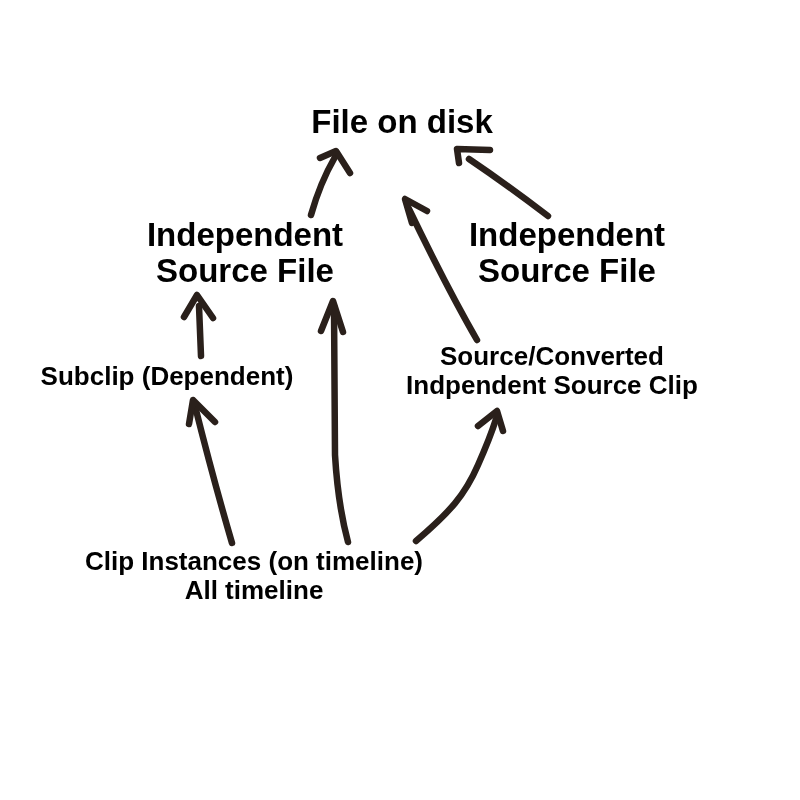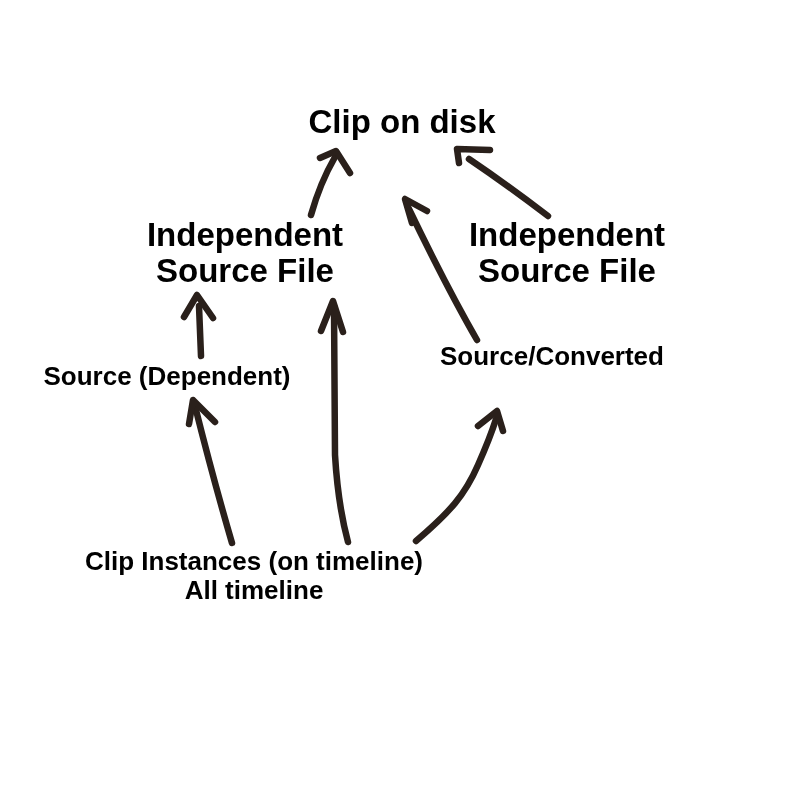--- a/index.html
+++ b/index.html
@@ -82,39 +82,40 @@
       <path class="ink" d="M 189 424 L 193 400 L 215 422" stroke="#2a201b"></path>
     </g>
 
     <g>
       <path class="ink" d="M 416 541 C 450 512 465 495 478 465 Q 490 438 496 419" stroke="#2a201b"></path>
       <path class="ink" d="M 478 426 L 497 411 L 503 431" stroke="#2a201b"></path>
     </g>
   </svg>
 
   <div class="node heading" style="left:202px; top:104px; width:400px;">
-    <span class="line">Clip on disk</span>
+    <span class="line">File on disk</span>
   </div>
 
   <div class="node heading" style="left:85px; top:217px; width:320px;">
     <span class="line">Independent</span>
     <span class="line">Source File</span>
   </div>
 
   <div class="node heading" style="left:407px; top:217px; width:320px;">
     <span class="line">Independent</span>
     <span class="line">Source File</span>
   </div>
 
   <div class="node label" style="left:17px; top:362px; width:300px;">
-    <span class="line">Source (Dependent)</span>
+    <span class="line">Subclip (Dependent)</span>
   </div>
 
   <div class="node label" style="left:402px; top:342px; width:300px;">
     <span class="line">Source/Converted</span>
+    <span class="line">Indpendent Source Clip</span>
   </div>
 
   <div class="node label" style="left:54px; top:547px; width:400px;text-align:center;">
     <span class="line">Clip Instances (on timeline)</span>
     <span class="line">All timeline</span>
   </div>
 
 </div>
 
 </body></html>

